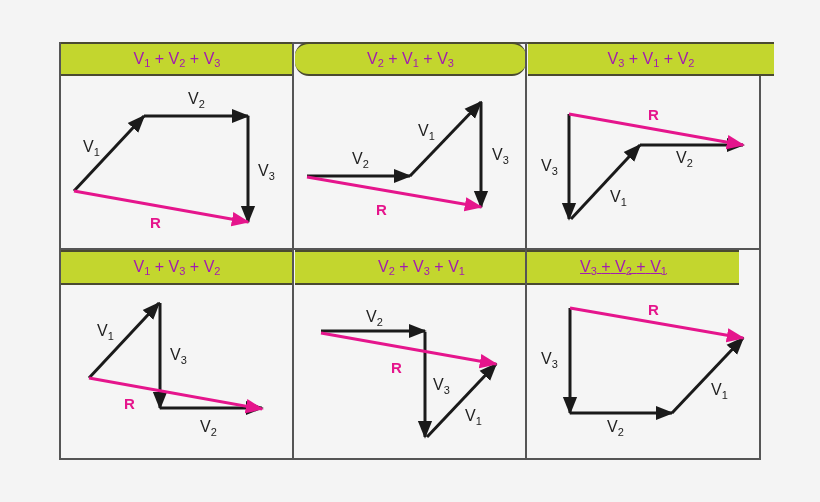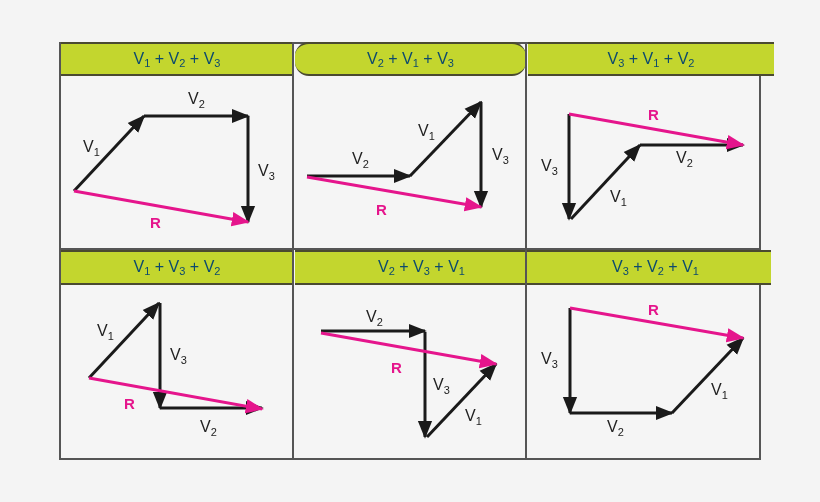--- a/index.html
+++ b/index.html
@@ -2,21 +2,21 @@
 <html><head>
 <meta charset="utf-8">
 <style>
   html, body { margin:0; padding:0; }
   body { width:820px; height:502px; background:#f4f4f4; position:relative; overflow:hidden;
          font-family:"Liberation Sans", sans-serif; }
   .tbl { position:absolute; left:59px; top:42px; width:702px; height:418px;
          border:2px solid #555; box-sizing:border-box; background:#f5f5f5; }
   .hdr { position:absolute; background:#c3d62e; border-top:2px solid #4a4a30; border-bottom:2px solid #4a4a30;
          box-sizing:border-box; display:flex; align-items:center; justify-content:center;
-         font-size:16px; color:#0c4a6e; }
+         font-size:16px; color:#a21caf; }
   .vline { position:absolute; width:2px; background:#555; }
   .hline { position:absolute; height:2px; background:#555; }
   svg { position:absolute; left:0; top:0; }
   .lbl { font-family:"Liberation Sans", sans-serif; font-size:16px; fill:#222; }
   .sub { font-size:11px; }
   .rl { font-family:"Liberation Sans", sans-serif; font-size:15px; font-weight:bold; fill:#e5158c; }
 </style>
 </head>
 <body>
 
@@ -30,21 +30,21 @@
 </div>
 <div class="hdr" style="left:528px;top:42px;width:246px;height:34px;">
   <span><span>V</span><sub>3</sub> <span>+</span> <span>V</span><sub>1</sub> <span>+</span> <span>V</span><sub>2</sub></span>
 </div>
 <div class="hdr" style="left:61px;top:250px;width:232px;height:35px;text-align:right;">
   <span><span>V</span><sub>1</sub> <span>+</span> <span>V</span><sub>3</sub> <span>+</span> <span>V</span><sub>2</sub></span>
 </div>
 <div class="hdr" style="left:295px;top:250px;width:253px;height:35px;">
   <span><span>V</span><sub>2</sub> <span>+</span> <span>V</span><sub>3</sub> <span>+</span> <span>V</span><sub>1</sub></span>
 </div>
-<div class="hdr" style="left:540px;top:250px;width:231px;height:35px;">
+<div class="hdr" style="left:508px;top:250px;width:231px;height:35px;text-decoration:underline;">
   <span><span>V</span><sub>3</sub> <span>+</span> <span>V</span><sub>2</sub> <span>+</span> <span>V</span><sub>1</sub></span>
 </div>
 
 <div class="vline" style="left:292px;top:42px;height:418px;"></div>
 <div class="vline" style="left:525px;top:42px;height:418px;"></div>
 <div class="hline" style="left:59px;top:248px;width:702px;"></div>
 
 <svg width="820" height="502">
   <defs>
     <marker id="ak" viewBox="0 0 10 10" refX="9" refY="5" markerWidth="6" markerHeight="6" orient="auto-start-reverse" markerUnits="strokeWidth">

